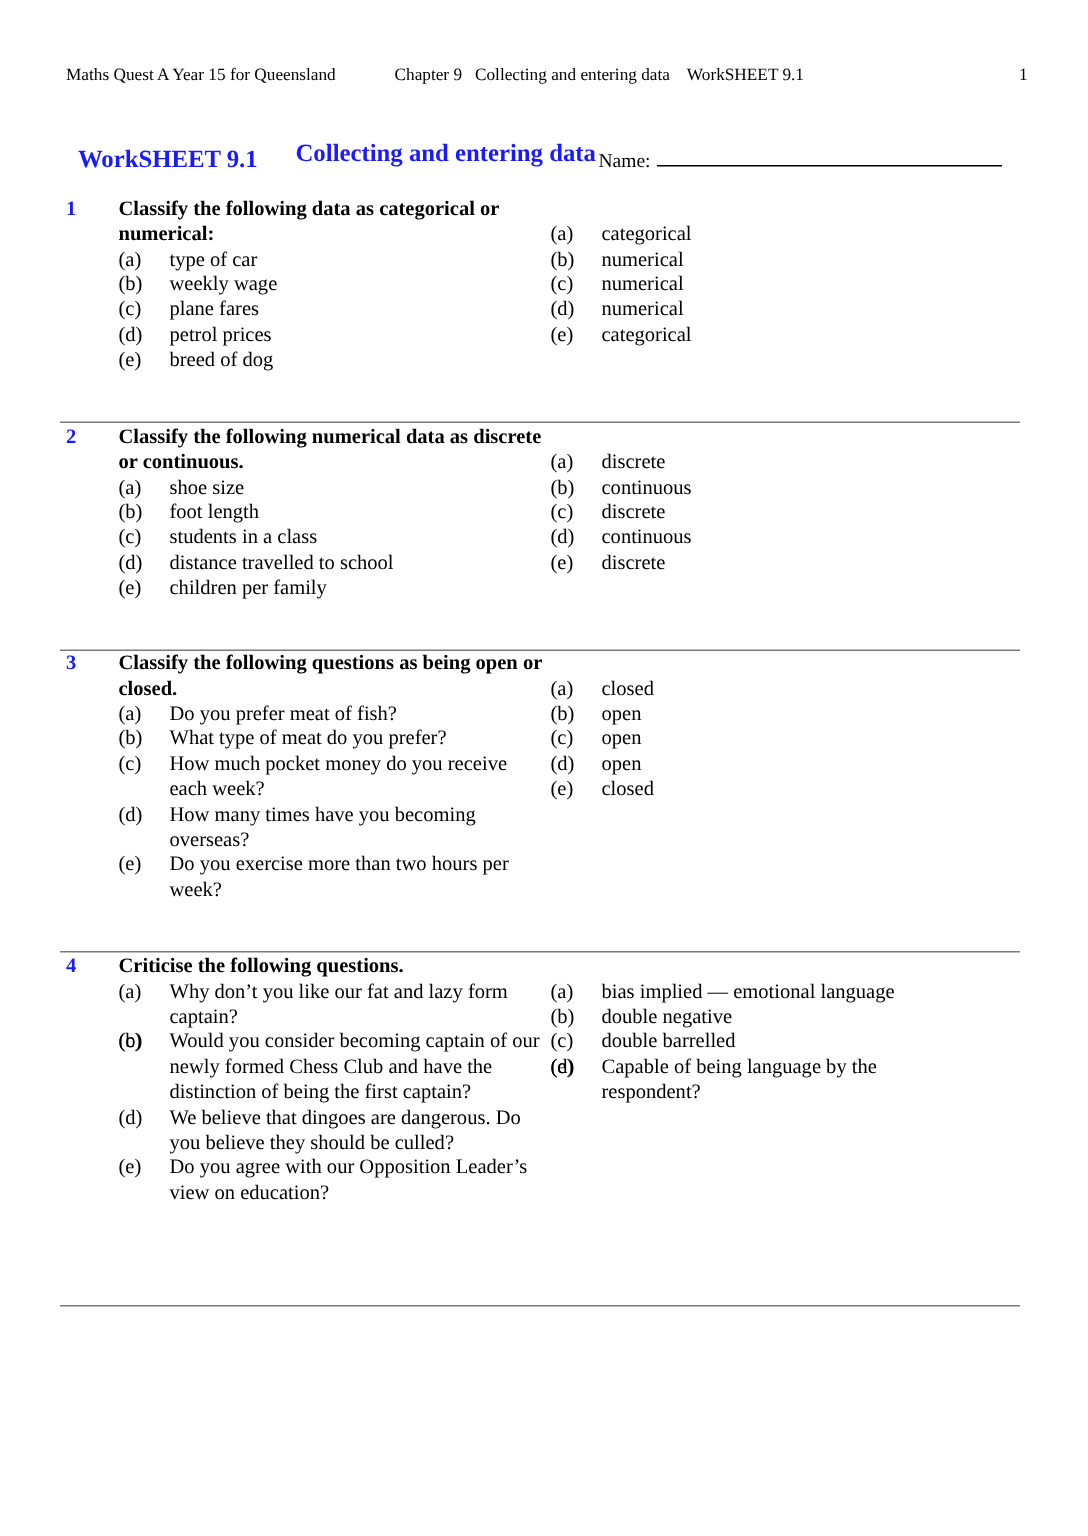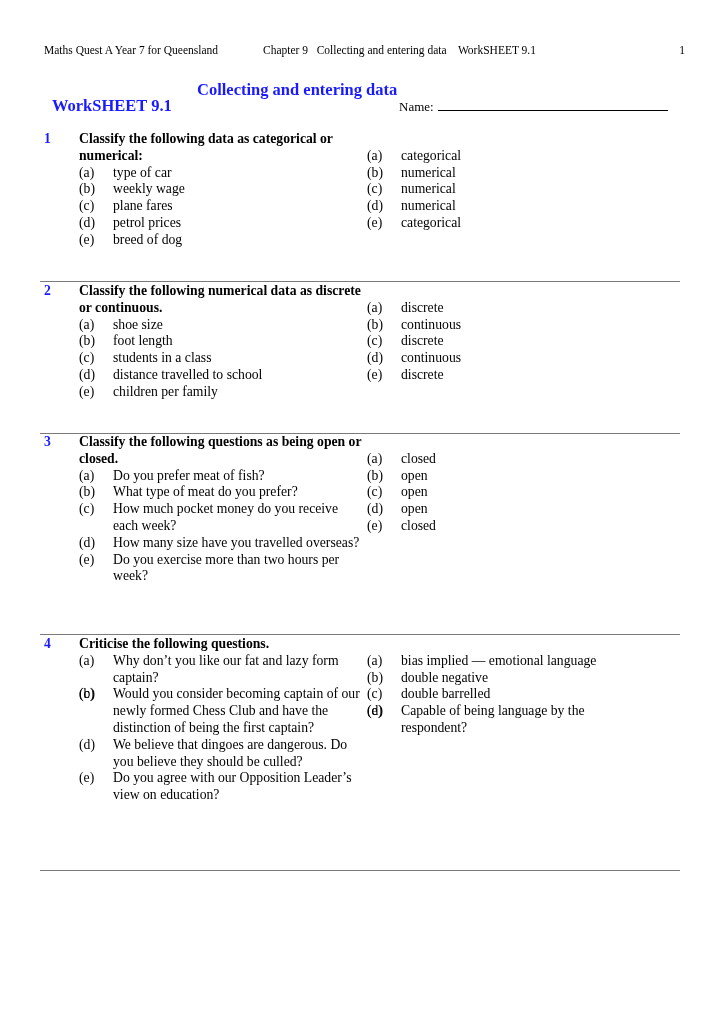--- a/index.html
+++ b/index.html
@@ -5,40 +5,40 @@
     html, body { margin:0; padding:0; background:#ffffff; }
     body { width:725px; height:1024px; position:relative; overflow:hidden;
            font-family:"Liberation Serif", serif; color:#000; }
     .header { position:absolute; top:44px; left:44px; right:44px; height:14px;
               font-size:11.5px; }
     .header .left { position:absolute; left:0; top:0; }
     .header .mid { position:absolute; left:219px; top:0; }
     .header .pg { position:absolute; right:-4px; top:0; }
     .title { position:absolute; top:76px; left:44px; font-family:"Liberation Serif", serif;
              font-weight:bold; font-size:16.5px; color:#1a1aff; white-space:pre; }
-    .title .t2 { position:absolute; left:153px; top:4px;text-align:center; }
+    .title .t2 { position:absolute; left:153px; top:16px;text-align:center; }
     .name { position:absolute; top:96px; left:399px; font-size:13px; }
     .name .line { display:inline-block; width:230px; border-bottom:1px solid #000;
                   height:14px; margin-left:4px; vertical-align:baseline; }
     .q { position:absolute; left:44px; width:636px; font-size:13.7px; line-height:16.8px; }
     .q .num { position:absolute; left:0; top:0; color:#1a1aff; font-weight:bold; width:20px; }
     .q .prompt { position:absolute; left:35px; top:0; width:290px;font-weight:bold; }
     .q .parts { position:absolute; left:35px; }
     .part { position:relative; padding-left:34px; width:252px; }
     .part .lab { position:absolute; left:0; top:0; }
     .ans { position:absolute; left:323px; }
     .ans .part { width:300px; }
     .divider { position:absolute; left:40px; width:640px; height:0;
                border-top:1.3px solid #7a7a7a; }
   </style>
 </head>
 <body>
 
 <div class="header">
-  <span class="left">Maths Quest A Year 7 for Queensland</span>
+  <span class="left">Maths Quest A Year 15 for Queensland</span>
   <span class="mid" style="white-space:pre;">Chapter 9   Collecting and entering data    WorkSHEET 9.1</span>
   <span class="pg">1</span>
 </div>
 
 <div class="title">
   <span>WorkSHEET 9.1</span>
   <span class="t2">Collecting and entering data</span>
 </div>
 
 <div class="name">
@@ -87,21 +87,21 @@
 
 <div class="divider" style="top:433px;"></div>
 
 <div class="q" style="top:434px;">
   <div class="num">3</div>
   <div class="prompt">Classify the following questions as being open or closed.</div>
   <div class="parts" style="top:33.6px;">
     <div class="part"><span class="lab">(a)</span><span>Do you prefer meat of fish?</span></div>
     <div class="part"><span class="lab">(b)</span><span>What type of meat do you prefer?</span></div>
     <div class="part"><span class="lab">(c)</span><span>How much pocket money do you receive each week?</span></div>
-    <div class="part"><span class="lab">(d)</span><span>How many size have you travelled overseas?</span></div>
+    <div class="part"><span class="lab">(d)</span><span>How many times have you becoming overseas?</span></div>
     <div class="part"><span class="lab">(e)</span><span>Do you exercise more than two hours per week?</span></div>
   </div>
   <div class="ans" style="top:16.8px;">
     <div class="part"><span class="lab">(a)</span><span>closed</span></div>
     <div class="part"><span class="lab">(b)</span><span>open</span></div>
     <div class="part"><span class="lab">(c)</span><span>open</span></div>
     <div class="part"><span class="lab">(d)</span><span>open</span></div>
     <div class="part"><span class="lab">(e)</span><span>closed</span></div>
   </div>
 </div>

